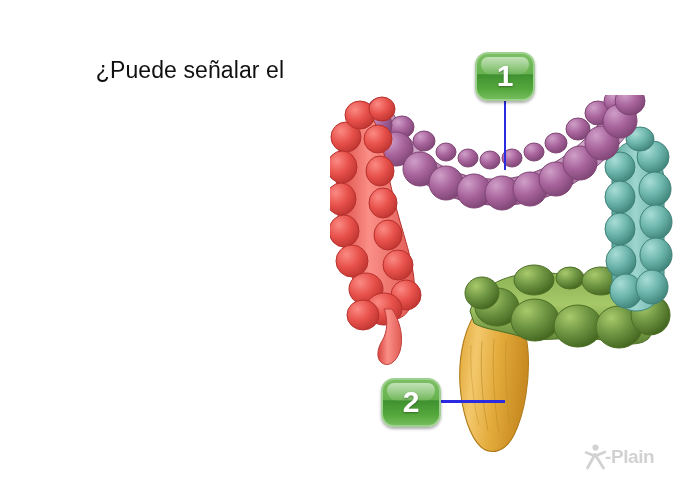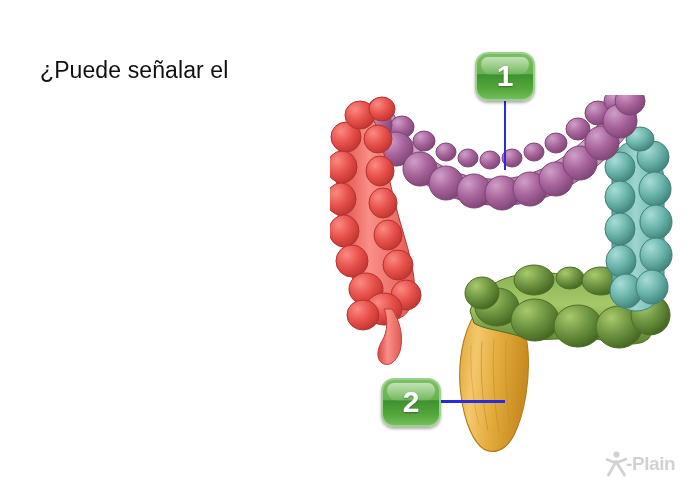--- a/index.html
+++ b/index.html
@@ -3,21 +3,21 @@
 <meta charset="utf-8">
 <style>
   html,body{margin:0;padding:0;}
   body{
     width:700px;height:480px;
     background:#ffffff;
     font-family:"Liberation Sans", sans-serif;
     overflow:hidden;
     position:relative;
   }
-  #stage{position:absolute;left:0;top:0;width:700px;height:480px;}
+  #stage{position:absolute;left:0;top:0;width:700px;height:480px;text-align:center;}
 
   
   #question{
     position:absolute;
     left:40px; top:54px;
     width:300px;
     font-size:23px;
     line-height:33px;
     color:#101010;
     font-family:"Liberation Sans", sans-serif;
@@ -55,24 +55,23 @@
   #badge-1{left:475px;top:52px;}
   #badge-2{left:381px;top:378px;}
 
   
   .leader{position:absolute;background:#2a2ae0;}
   #leader-1{left:504px;top:100px;width:2px;height:70px;}
   #leader-2{left:441px;top:400px;width:64px;height:3px;}
 
   
   #logo{
-    position:absolute;left:605px;top:444px;
+    position:absolute;left:584px;top:444px;
     width:72px;height:28px;
     color:#d2d2d2;
-    margin-top:7px;
   }
   #logo .lg-text{
     position:absolute;left:21px;top:2px;
     font-size:19px;font-weight:bold;
     font-family:"Liberation Sans", sans-serif;
     color:#d2d2d2;letter-spacing:-0.4px;
   }
   #logo svg{position:absolute;left:0;top:0;}
 </style>
 </head>

